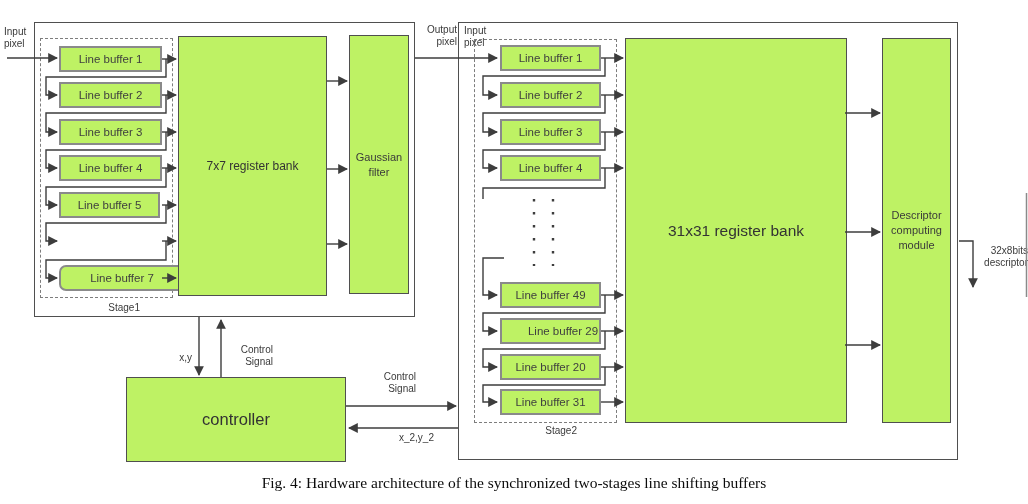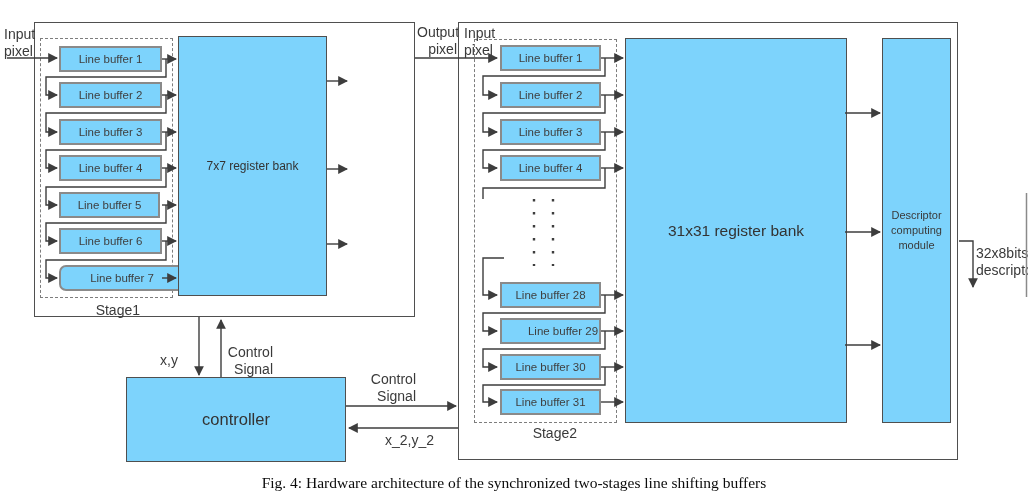--- a/index.html
+++ b/index.html
@@ -1,65 +1,65 @@
 <!DOCTYPE html>
 <html><head>
 <meta charset="utf-8">
 <style>
   html,body{margin:0;padding:0;background:#ffffff;}
   #canvas{
     position:relative;width:1028px;height:504px;background:#ffffff;overflow:hidden;
     font-family:"Liberation Sans","DejaVu Sans",sans-serif;color:#3a3a3a;
   }
-  .box{position:absolute;background:#7dd3fc;display:flex;align-items:center;justify-content:center;
+  .box{position:absolute;background:#bef264;display:flex;align-items:center;justify-content:center;
        text-align:center;box-sizing:border-box;}
   .outer{border:1.5px solid #4f4f4f;background:transparent;}
   .big{border:1.4px solid #4f4f4f;}
   .buffer{border:2px solid #8a8a8a;font-size:11.5px;color:#3f3f3f;}
   .dashedbox{position:absolute;border:1.5px dashed #7d7d7d;box-sizing:border-box;background:transparent;}
-  .lbl{position:absolute;font-size:14px;line-height:1.22;color:#3a3a3a;}
+  .lbl{position:absolute;font-size:10px;line-height:1.22;color:#3a3a3a;}
   .center{text-align:right;}
-  .right{text-align:left;}
+  .right{text-align:right;}
   #connectors{position:absolute;left:0;top:0;pointer-events:none;}
   .caption{position:absolute;left:0;top:474px;width:1028px;text-align:center;
     font-family:"Liberation Serif","DejaVu Serif",serif;font-size:15.5px;color:#0b0b0b;}
 </style>
 </head>
 <body>
 
 <div id="canvas">
 
   <div class="box outer" style="left:34px;top:22px;width:381px;height:295px;"></div>
   <div class="dashedbox" style="left:40px;top:38px;width:133px;height:260px;"></div>
 
   <div class="box buffer" style="left:59px;top:46px;width:103px;height:26px;">Line buffer 1</div>
   <div class="box buffer" style="left:59px;top:82px;width:103px;height:26px;">Line buffer 2</div>
   <div class="box buffer" style="left:59px;top:119px;width:103px;height:26px;">Line buffer 3</div>
   <div class="box buffer" style="left:59px;top:155px;width:103px;height:26px;">Line buffer 4</div>
   <div class="box buffer" style="left:59px;top:192px;width:101px;height:26px;">Line buffer 5</div>
-  <div class="box buffer" style="left:59px;top:228px;width:103px;height:26px;">Line buffer 6</div>
   <div class="box buffer" style="left:59px;top:265px;width:126px;height:26px;border-radius:7px;">Line buffer 7</div>
 
   <div class="box big" style="left:178px;top:36px;width:149px;height:260px;font-size:12px;color:#333;">7x7 register bank</div>
+  <div class="box big" style="left:349px;top:35px;width:60px;height:259px;font-size:11px;line-height:1.3;padding:0 4px;">Gaussian filter</div>
 
   <div class="lbl" style="left:4px;top:26px;width:36px;">Input pixel</div>
   <div class="lbl center" style="left:78px;top:302px;width:62px;">Stage1</div>
 
   <div class="lbl center" style="left:417px;top:24px;width:40px;">Output pixel</div>
 
   <div class="box outer" style="left:458px;top:22px;width:500px;height:438px;"></div>
   <div class="dashedbox" style="left:474px;top:39px;width:143px;height:384px;"></div>
 
   <div class="box buffer" style="left:500px;top:45px;width:101px;height:26px;">Line buffer 1</div>
   <div class="box buffer" style="left:500px;top:82px;width:101px;height:26px;">Line buffer 2</div>
   <div class="box buffer" style="left:500px;top:119px;width:101px;height:26px;">Line buffer 3</div>
   <div class="box buffer" style="left:500px;top:155px;width:101px;height:26px;">Line buffer 4</div>
-  <div class="box buffer" style="left:500px;top:282px;width:101px;height:26px;">Line buffer 28</div>
+  <div class="box buffer" style="left:500px;top:282px;width:101px;height:26px;">Line buffer 49</div>
   <div class="box buffer" style="left:500px;top:318px;width:101px;height:26px;padding-left:25px;">Line buffer 29</div>
-  <div class="box buffer" style="left:500px;top:354px;width:101px;height:26px;">Line buffer 30</div>
+  <div class="box buffer" style="left:500px;top:354px;width:101px;height:26px;">Line buffer 20</div>
   <div class="box buffer" style="left:500px;top:389px;width:101px;height:26px;">Line buffer 31</div>
 
   <div class="box big" style="left:625px;top:38px;width:222px;height:385px;font-size:15.5px;color:#333;">31x31 register bank</div>
   <div class="box big" style="left:882px;top:38px;width:69px;height:385px;font-size:11px;line-height:1.35;padding:0 5px;">Descriptor computing module</div>
 
   <div class="lbl" style="left:464px;top:25px;width:32px;">Input pixel</div>
   <div class="lbl center" style="left:515px;top:425px;width:62px;">Stage2</div>
   <div class="lbl center" style="left:976px;top:245px;width:52px;">32x8bits descriptor</div>
 
   <div class="box big" style="left:126px;top:377px;width:220px;height:85px;font-size:16.5px;color:#333;">controller</div>

